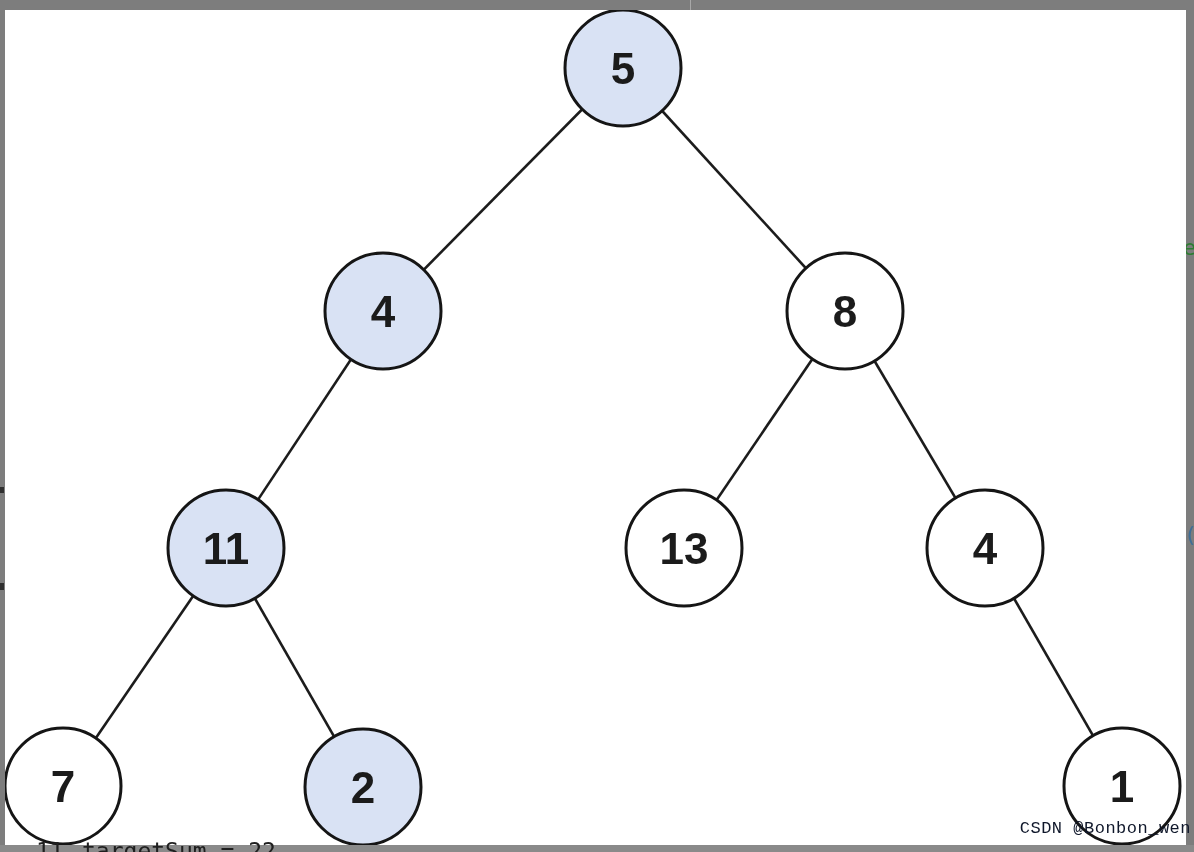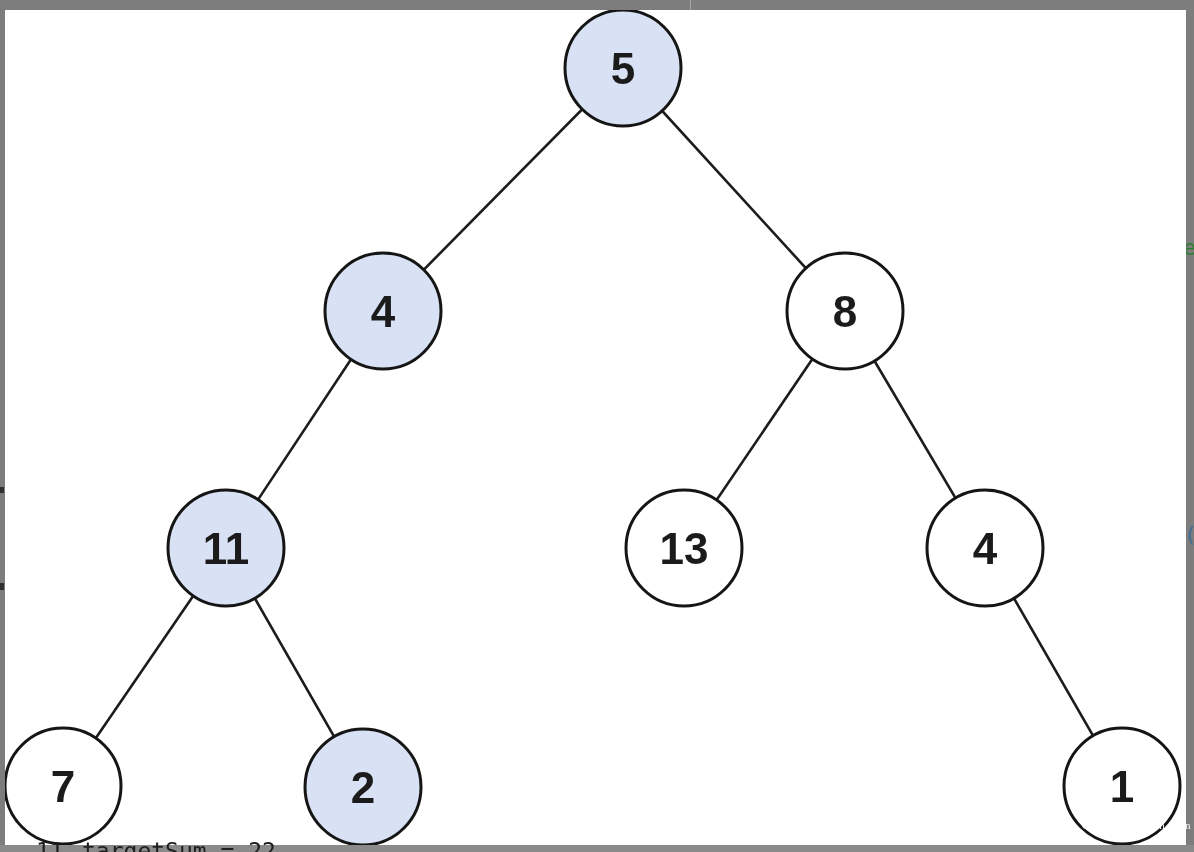--- a/index.html
+++ b/index.html
@@ -39,22 +39,22 @@
   .bt-prefix{left:36px;}
   .bt-main{left:82px;}
   
   .image-area{
     position:absolute;left:5px;top:10px;width:1181px;height:835px;
     background:#ffffff;z-index:2;
   }
   .tree-svg{position:absolute;left:0;top:0;}
   .watermark{
     position:absolute;right:3px;top:819px;
-    font-family:Liberation Serif, serif;
-    font-size:11px;color:#ffffff;z-index:3;letter-spacing:0.5px;
+    font-family:Liberation Mono, monospace;
+    font-size:17px;color:#0f172a;z-index:3;letter-spacing:0.5px;
   }
 </style>
 </head>
 <body>
 
 <div class="screen">
 
   <div class="code-top-line">
     <span class="lineno">3</span>
     <span class="codetext">* public class TreeNode {</span>

